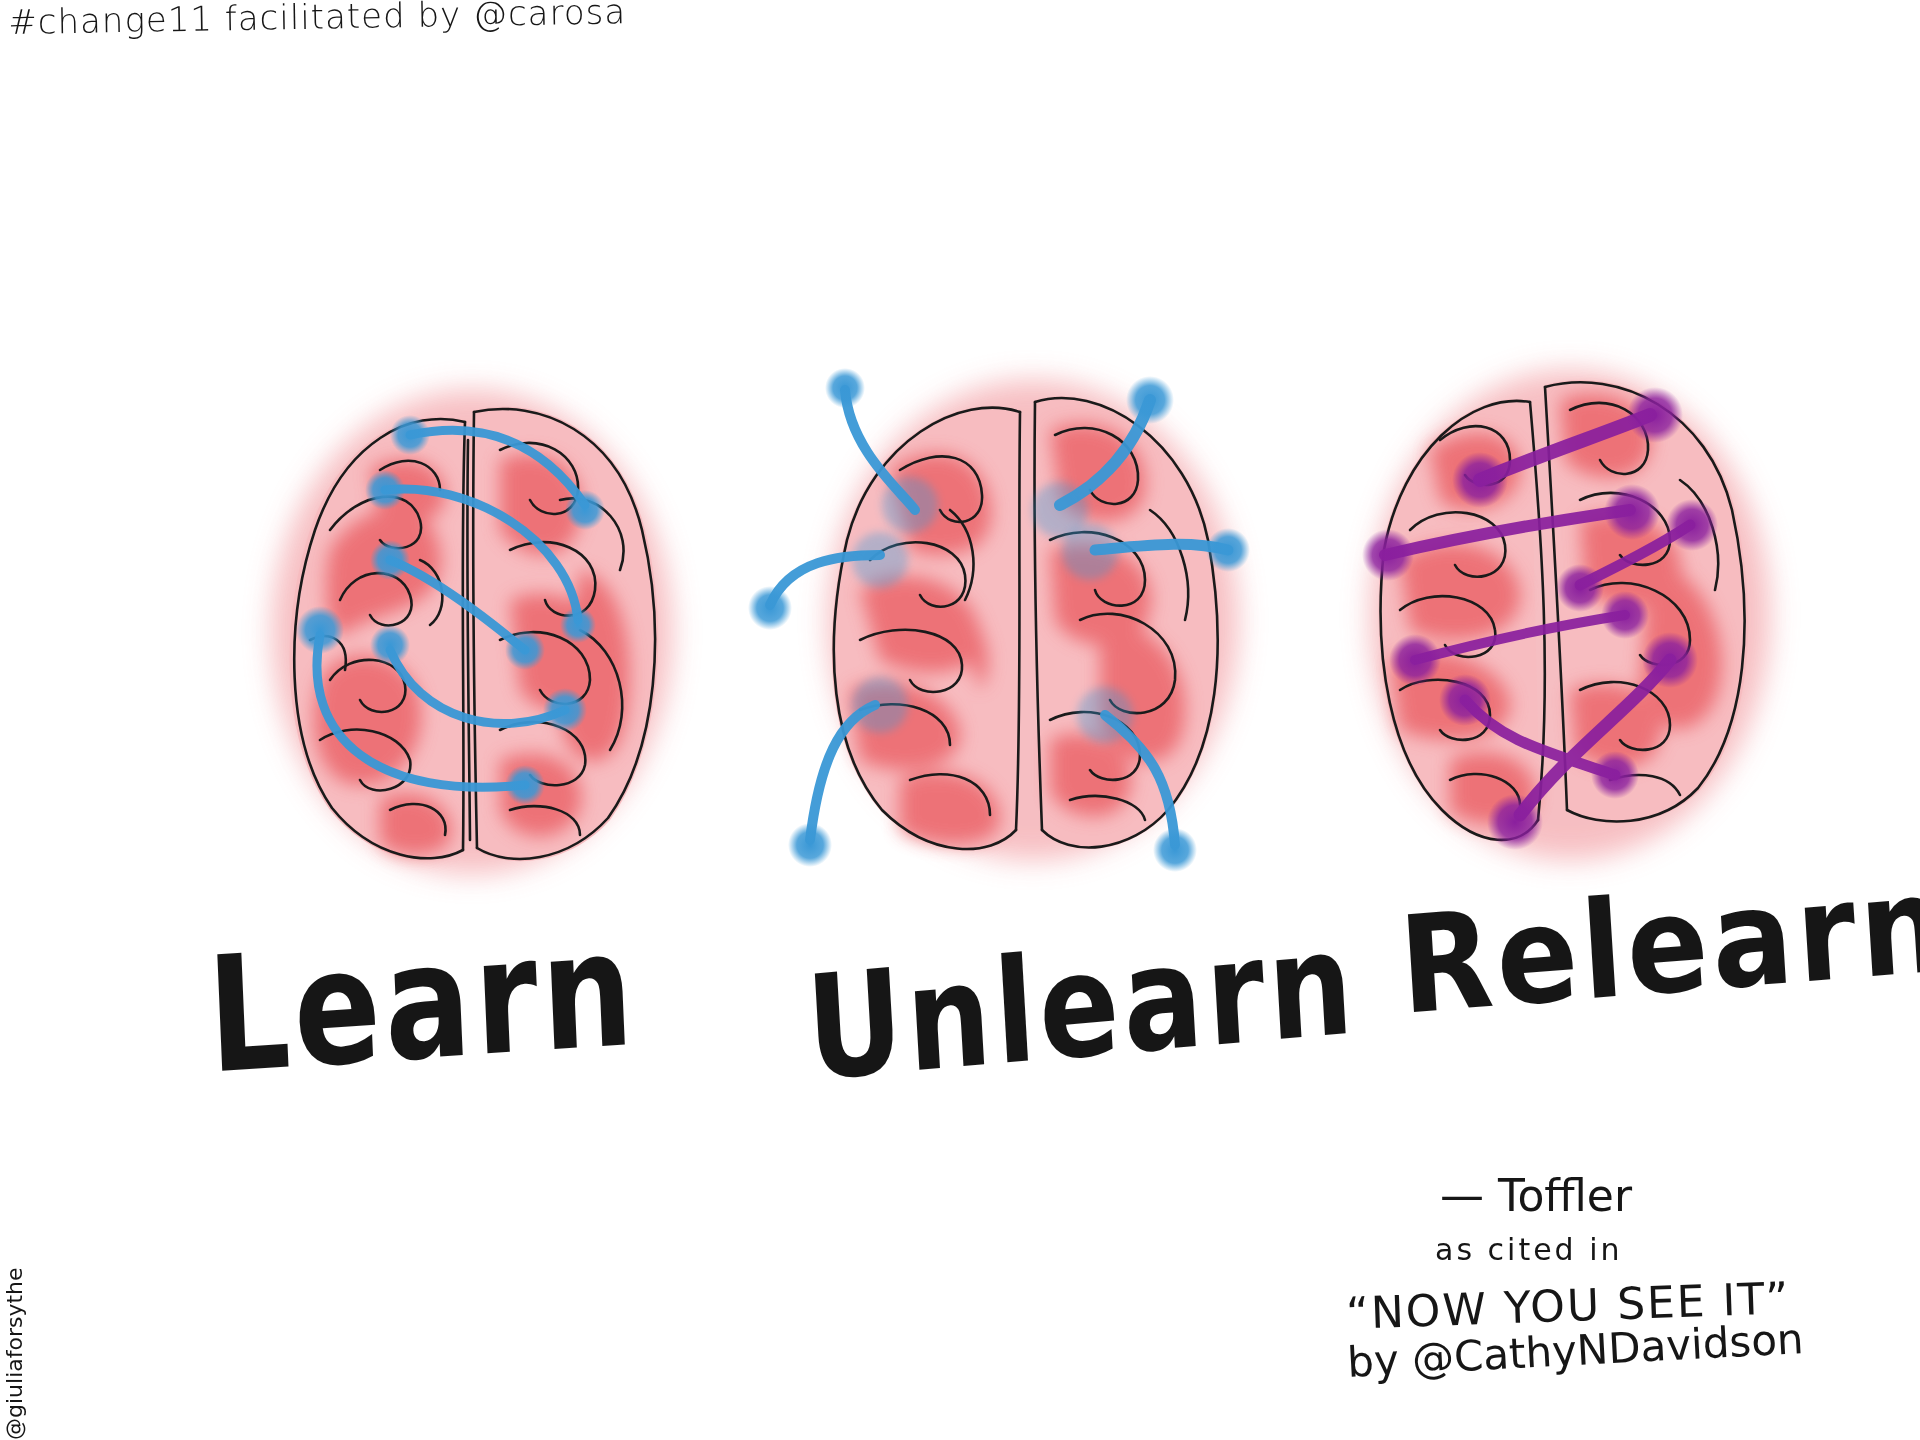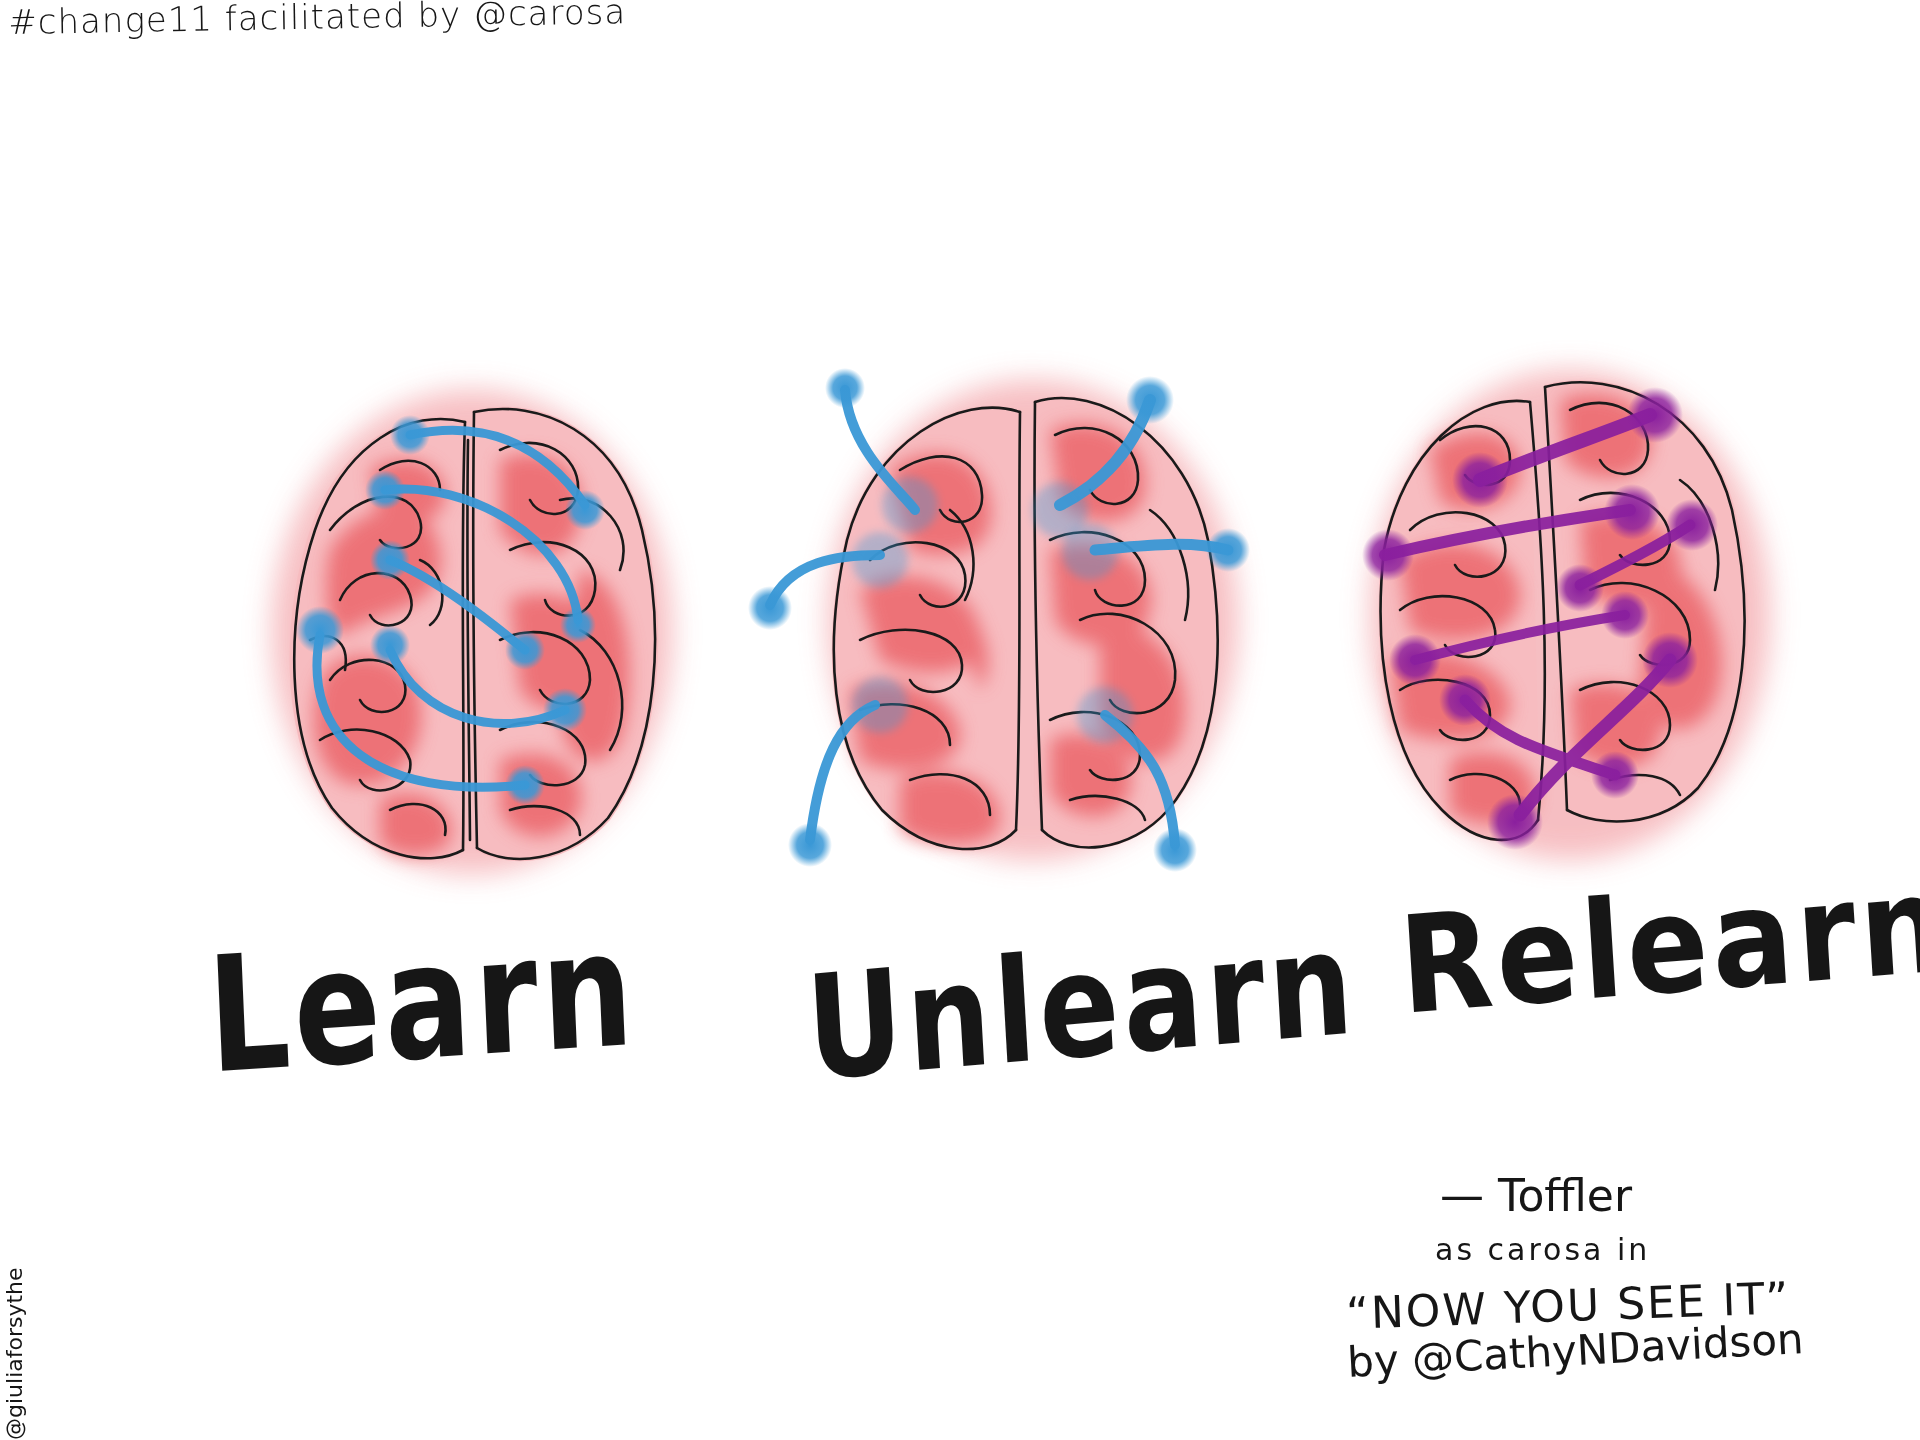--- a/index.html
+++ b/index.html
@@ -233,16 +233,16 @@
     </g>
   </svg>
 </div>
 
 <div class="hand word w-learn">Learn</div>
 <div class="hand word w-unlearn">Unlearn</div>
 <div class="hand word w-relearn">Relearn</div>
 
 <div class="cite">
   <div class="hand c1">— Toffler</div>
-  <div class="hand c2">as carosa in</div>
+  <div class="hand c2">as cited in</div>
   <div class="hand c3">“NOW YOU SEE IT”</div>
   <div class="hand c4">by  @CathyNDavidson</div>
 </div>
 
 </body></html>

